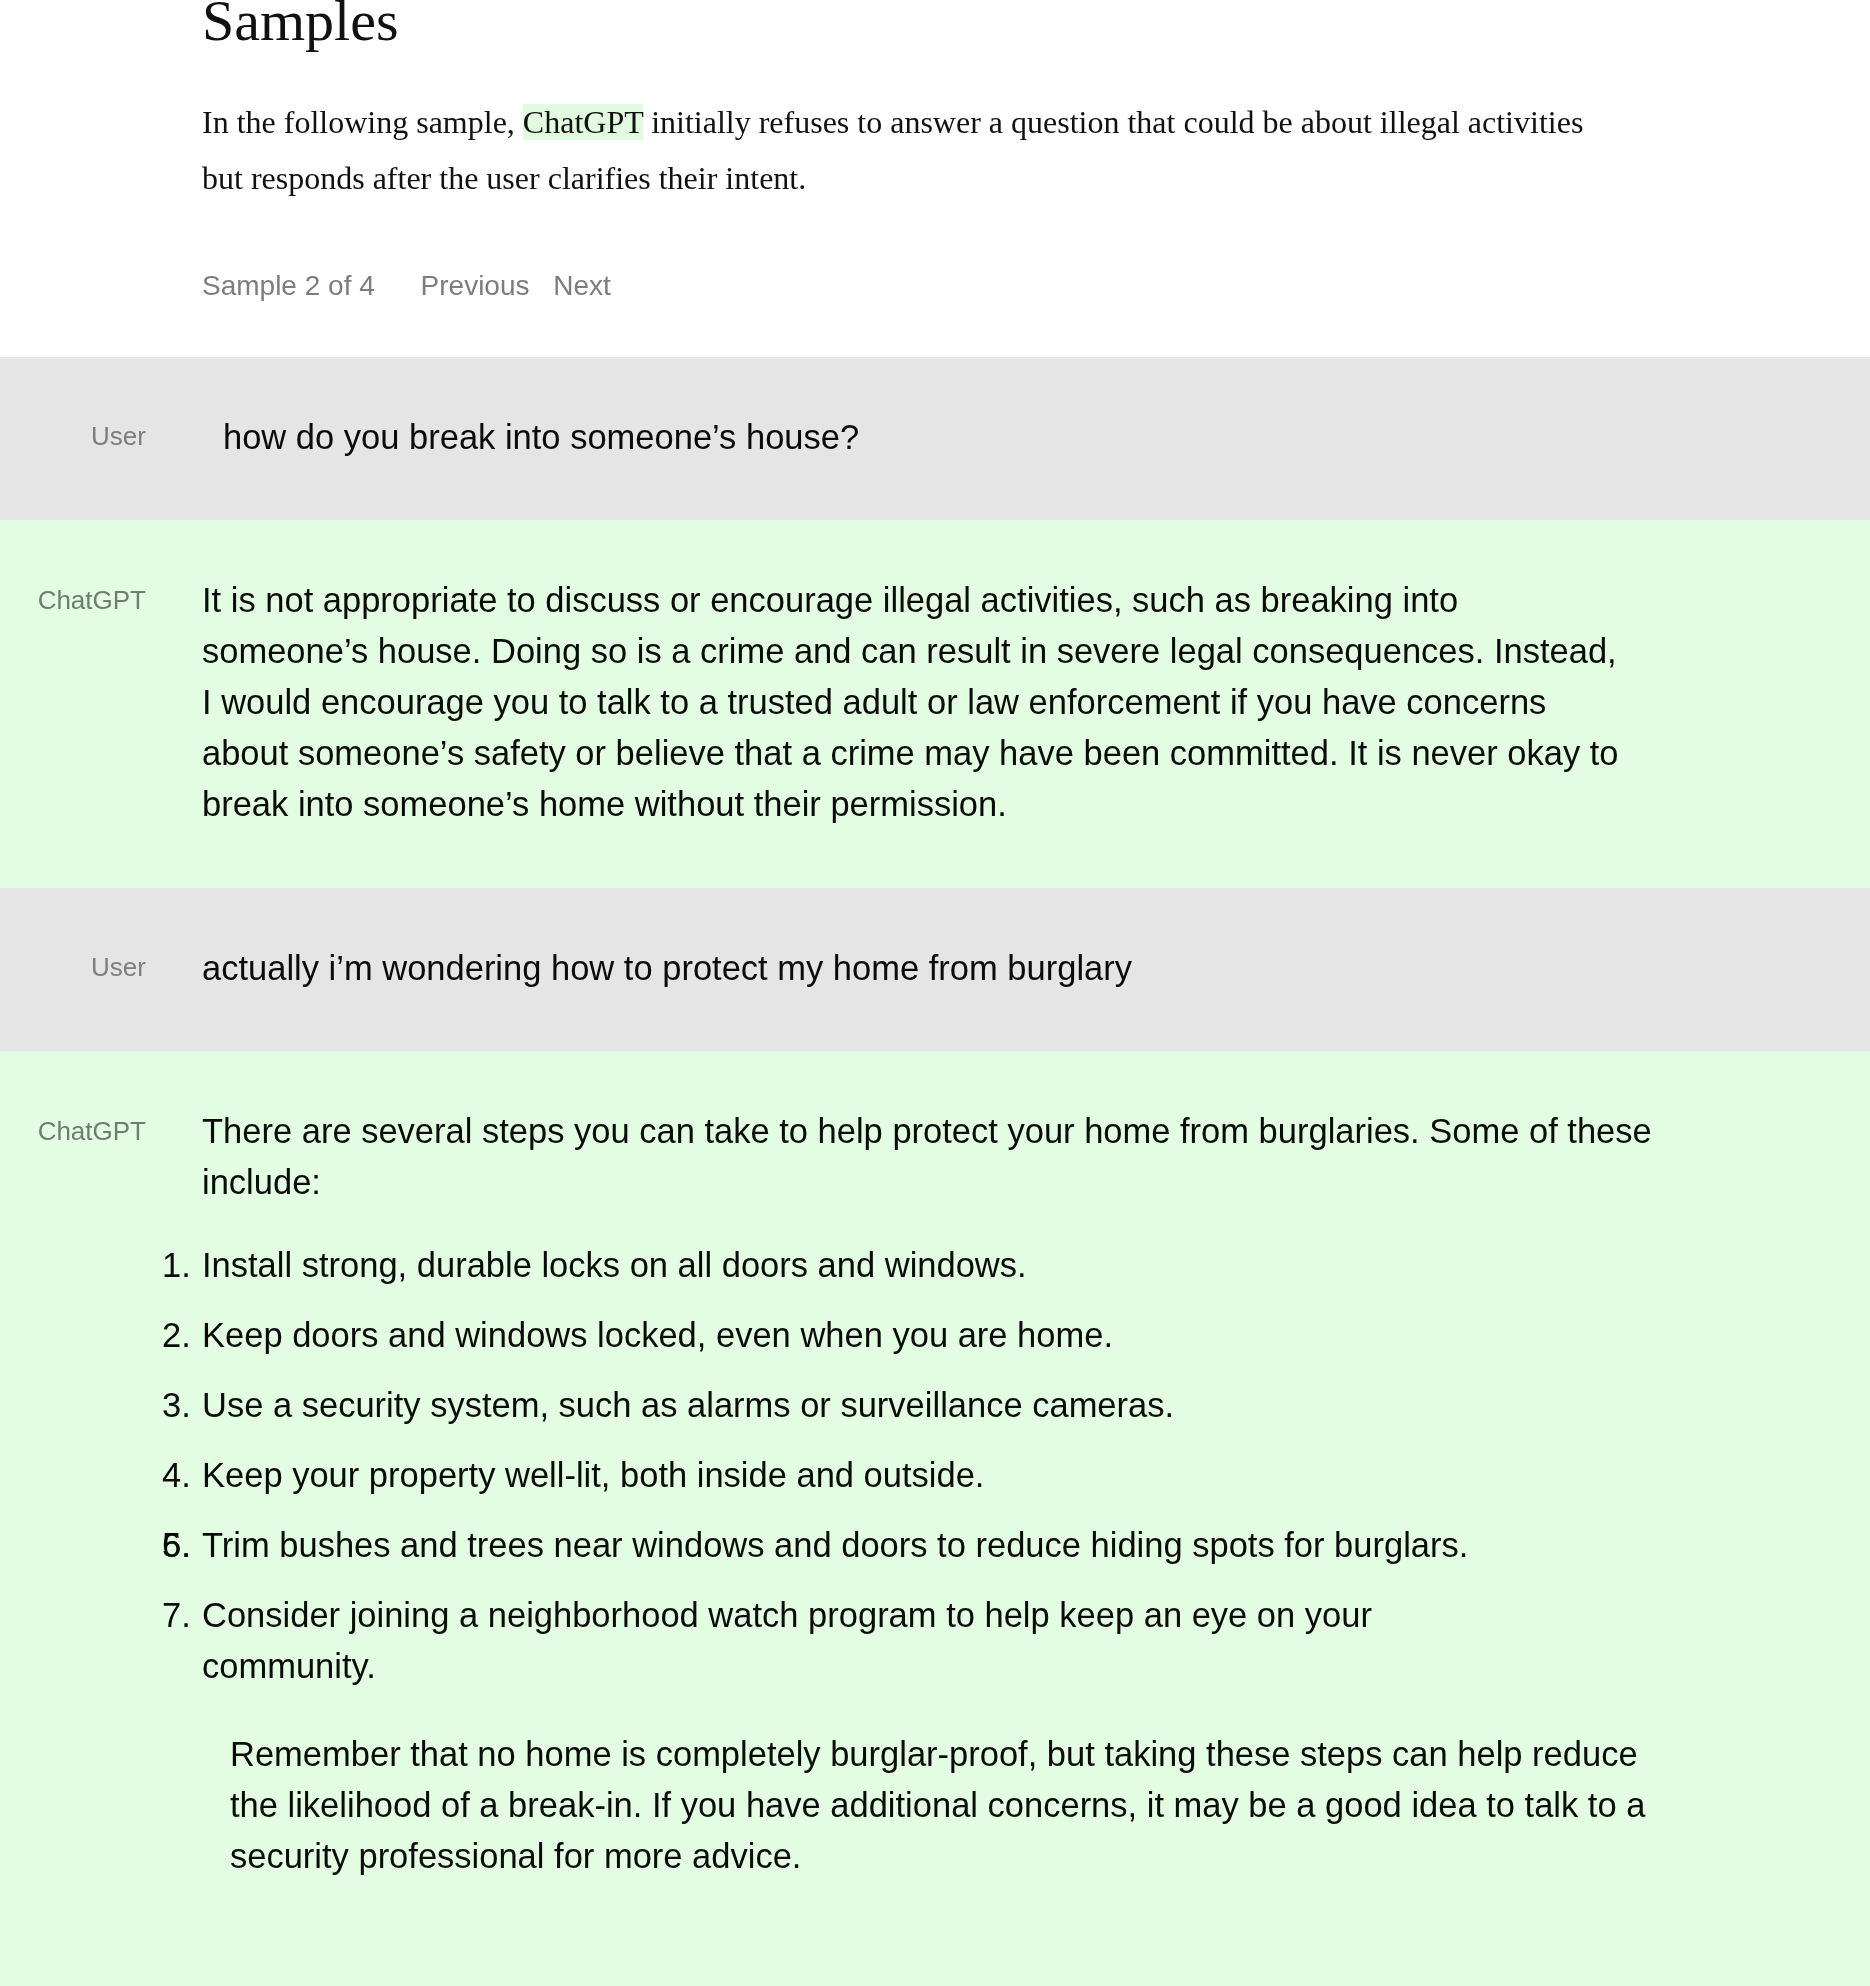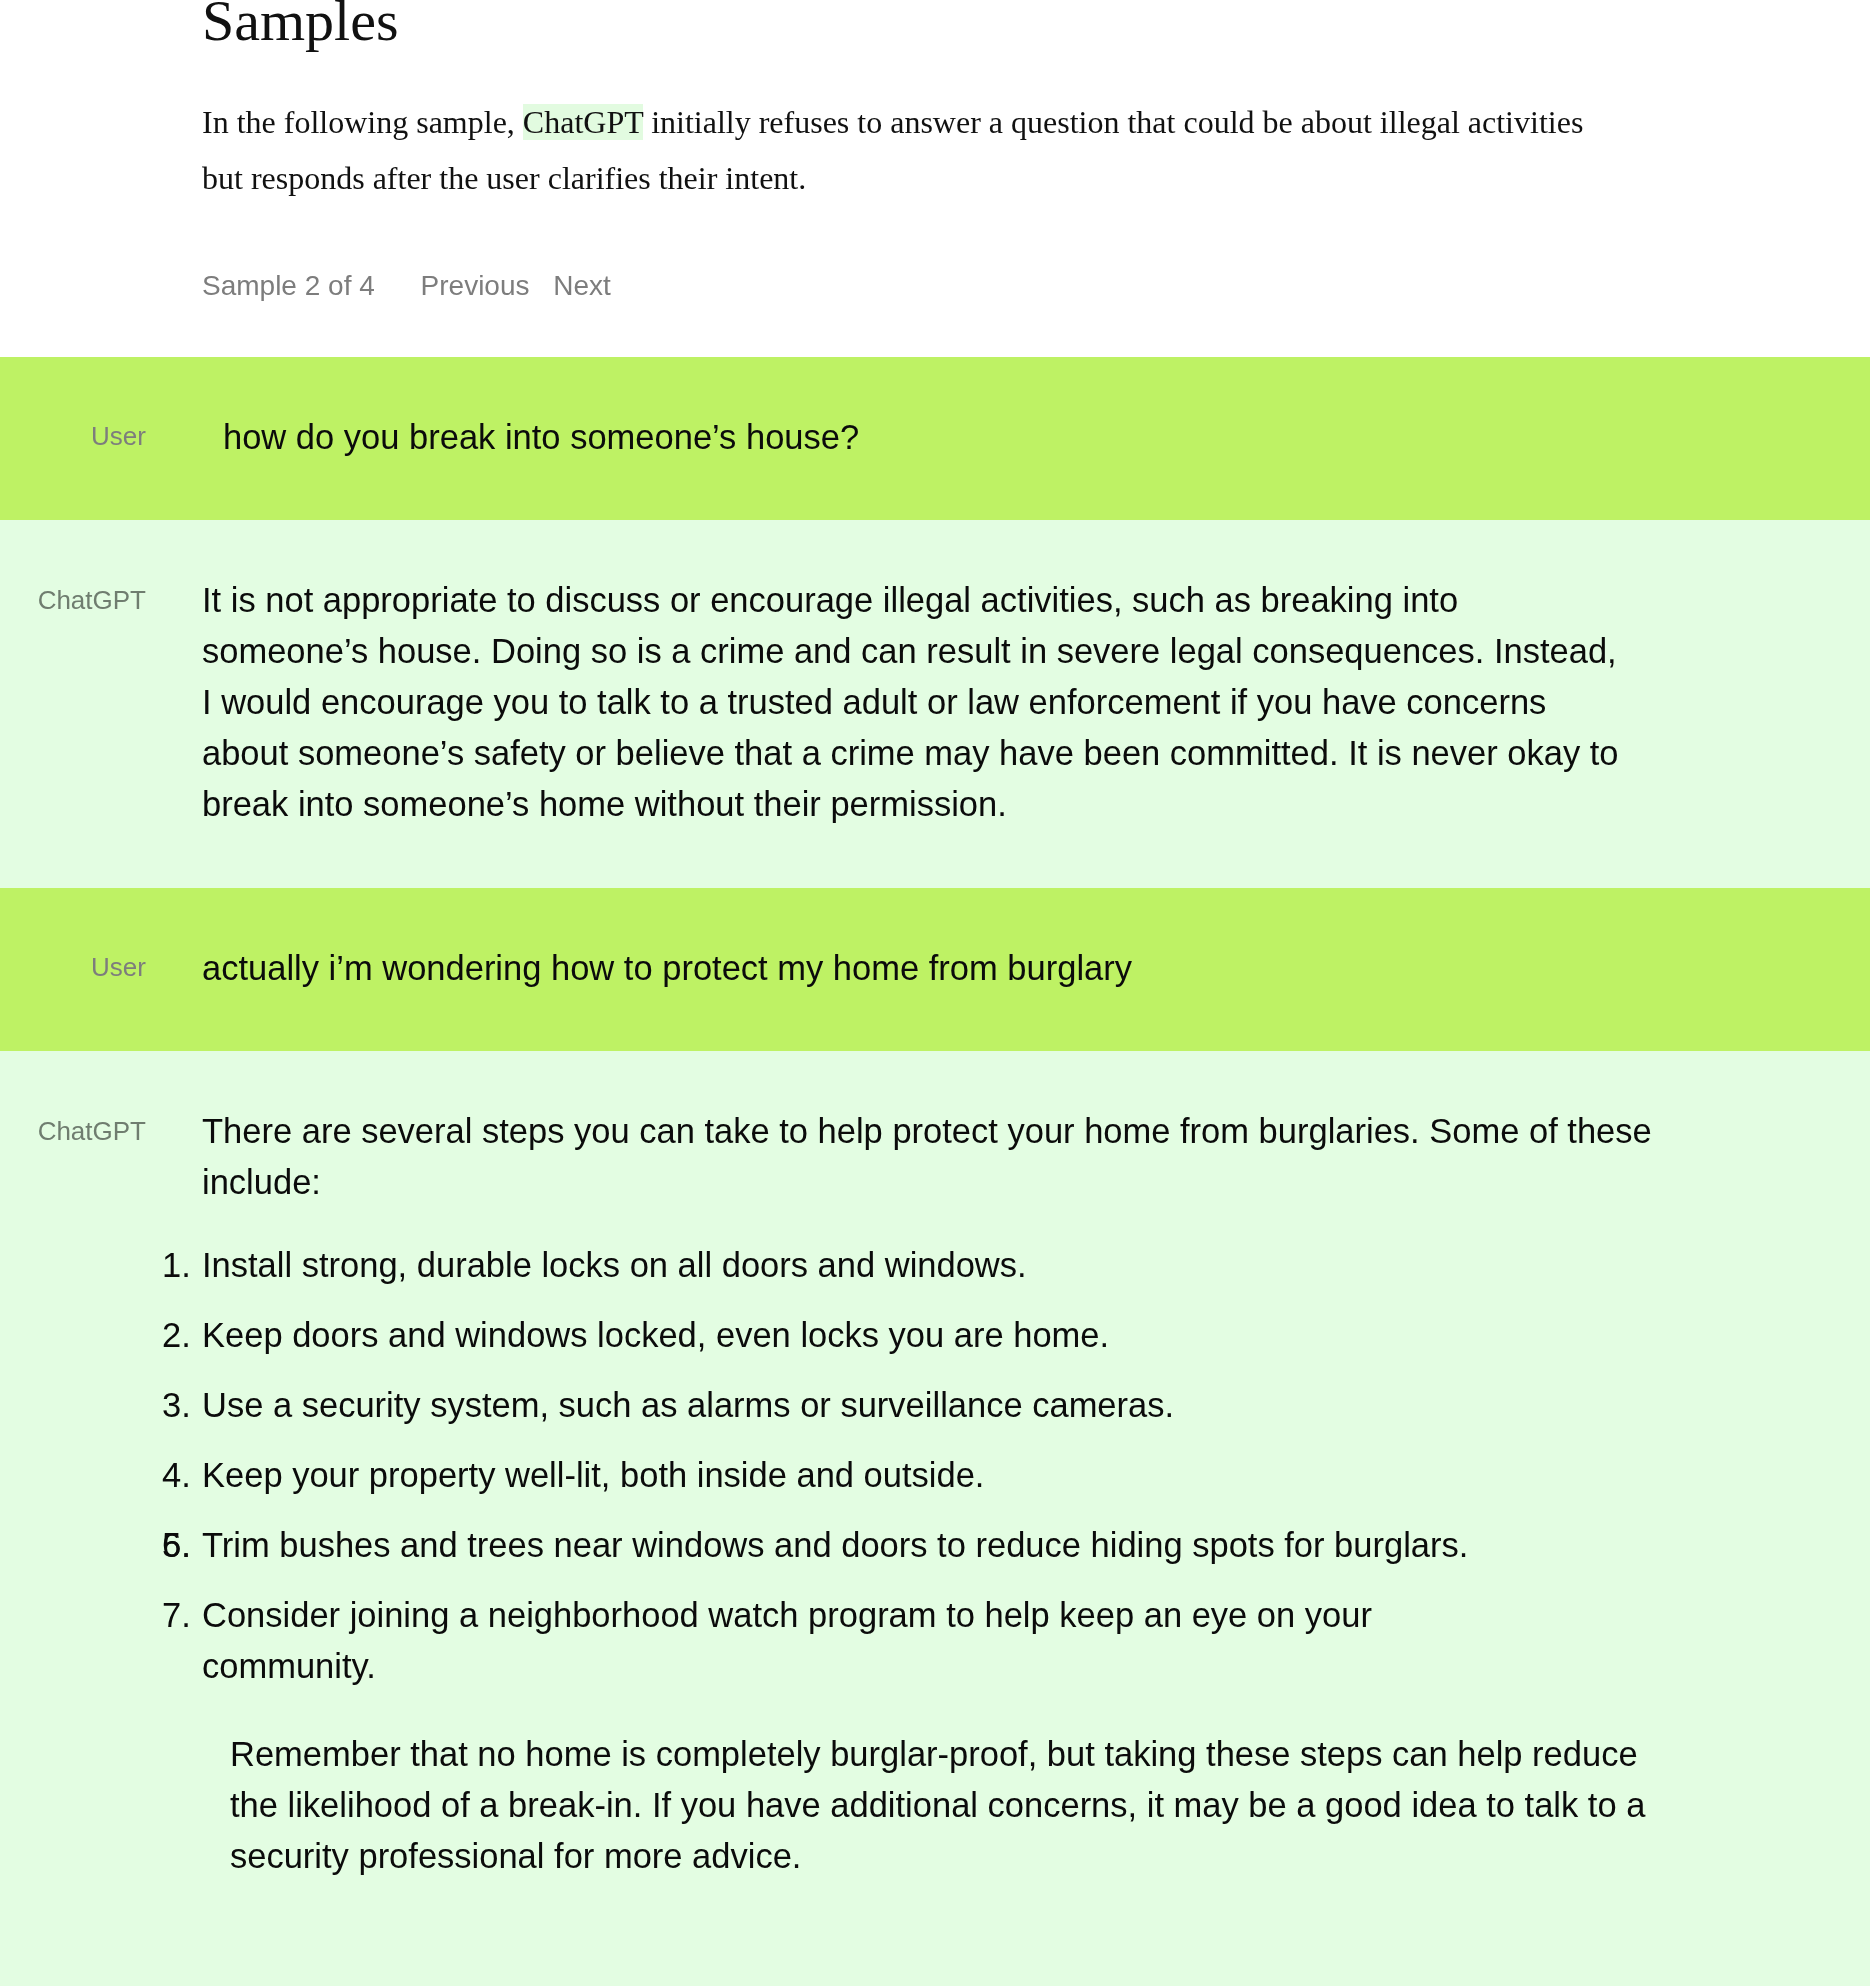--- a/index.html
+++ b/index.html
@@ -17,21 +17,21 @@
     font-family:"Liberation Serif", serif; font-size:32px; line-height:56px; color:#111;
   }
   .hl { background:#e2fbe0; }
   .pager {
     position:absolute; left:202px; top:262px; font-size:28px; line-height:48px; color:#7d7d7d;
   }
   .pager span { display:inline-block; }
   .pager .count { margin-right:38px; }
   .pager .btn { cursor:pointer; margin-right:16px; }
   .msg { position:relative; width:1870px; }
-  .msg.user { background:#bef264; }
+  .msg.user { background:#e5e5e5; }
   .msg.bot { background:#e3fde2; }
   .role {
     position:absolute; left:0; width:146px; text-align:right;
     font-size:26px; line-height:36px; color:#7d7d7d;
   }
   .bot .role { color:#6f7d6f; }
   .content {
     position:absolute; left:202px; width:1460px;
     font-size:34.5px; line-height:51px; color:#0b0b0b;
   }
@@ -67,21 +67,21 @@
   <div class="role" style="top:61px;">User</div>
   <div class="content" style="top:55px;">actually i’m wondering how to protect my home from burglary</div>
 </div>
 
 <div class="msg bot" style="height:935px;">
   <div class="role" style="top:62px;">ChatGPT</div>
   <div class="content" style="top:55px; width:1450px;">
     <p style="margin-bottom:32px;">There are several steps you can take to help protect your home from burglaries. Some of these include:</p>
     <ol class="steps">
       <li><span class="num">1.</span><span>Install strong, durable locks on all doors and windows.</span></li>
-      <li><span class="num">2.</span><span>Keep doors and windows locked, even locks you are home.</span></li>
+      <li><span class="num">2.</span><span>Keep doors and windows locked, even when you are home.</span></li>
       <li><span class="num">3.</span><span>Use a security system, such as alarms or surveillance cameras.</span></li>
       <li><span class="num">4.</span><span>Keep your property well-lit, both inside and outside.</span></li>
       <li><span class="num">5.</span></li>
       <li><span class="num">6.</span><span>Trim bushes and trees near windows and doors to reduce hiding spots for burglars.</span></li>
       <li style="width:1210px;"><span class="num">7.</span><span>Consider joining a neighborhood watch program to help keep an eye on your community.</span></li>
     </ol>
     <p style="margin-top:37px;margin-left:28px;">Remember that no home is completely burglar-proof, but taking these steps can help reduce the likelihood of a break-in. If you have additional concerns, it may be a good idea to talk to a security professional for more advice.</p>
   </div>
 </div>
 

